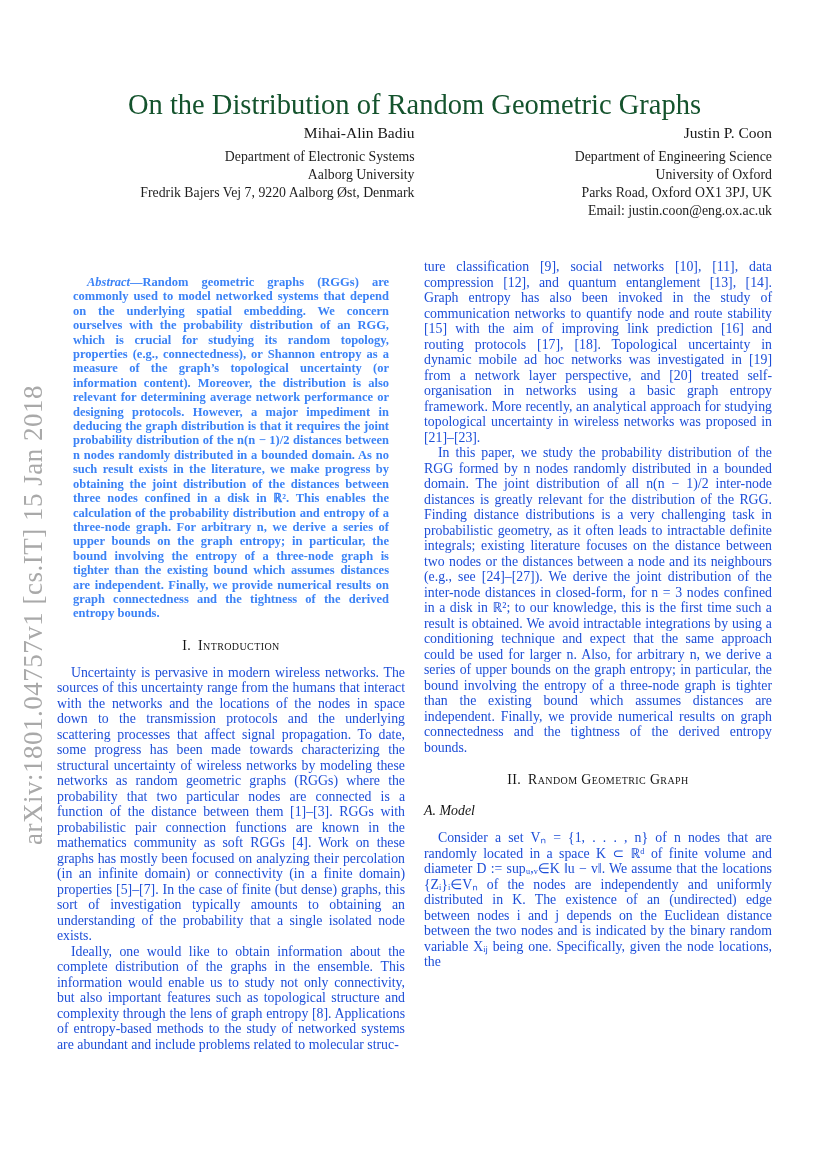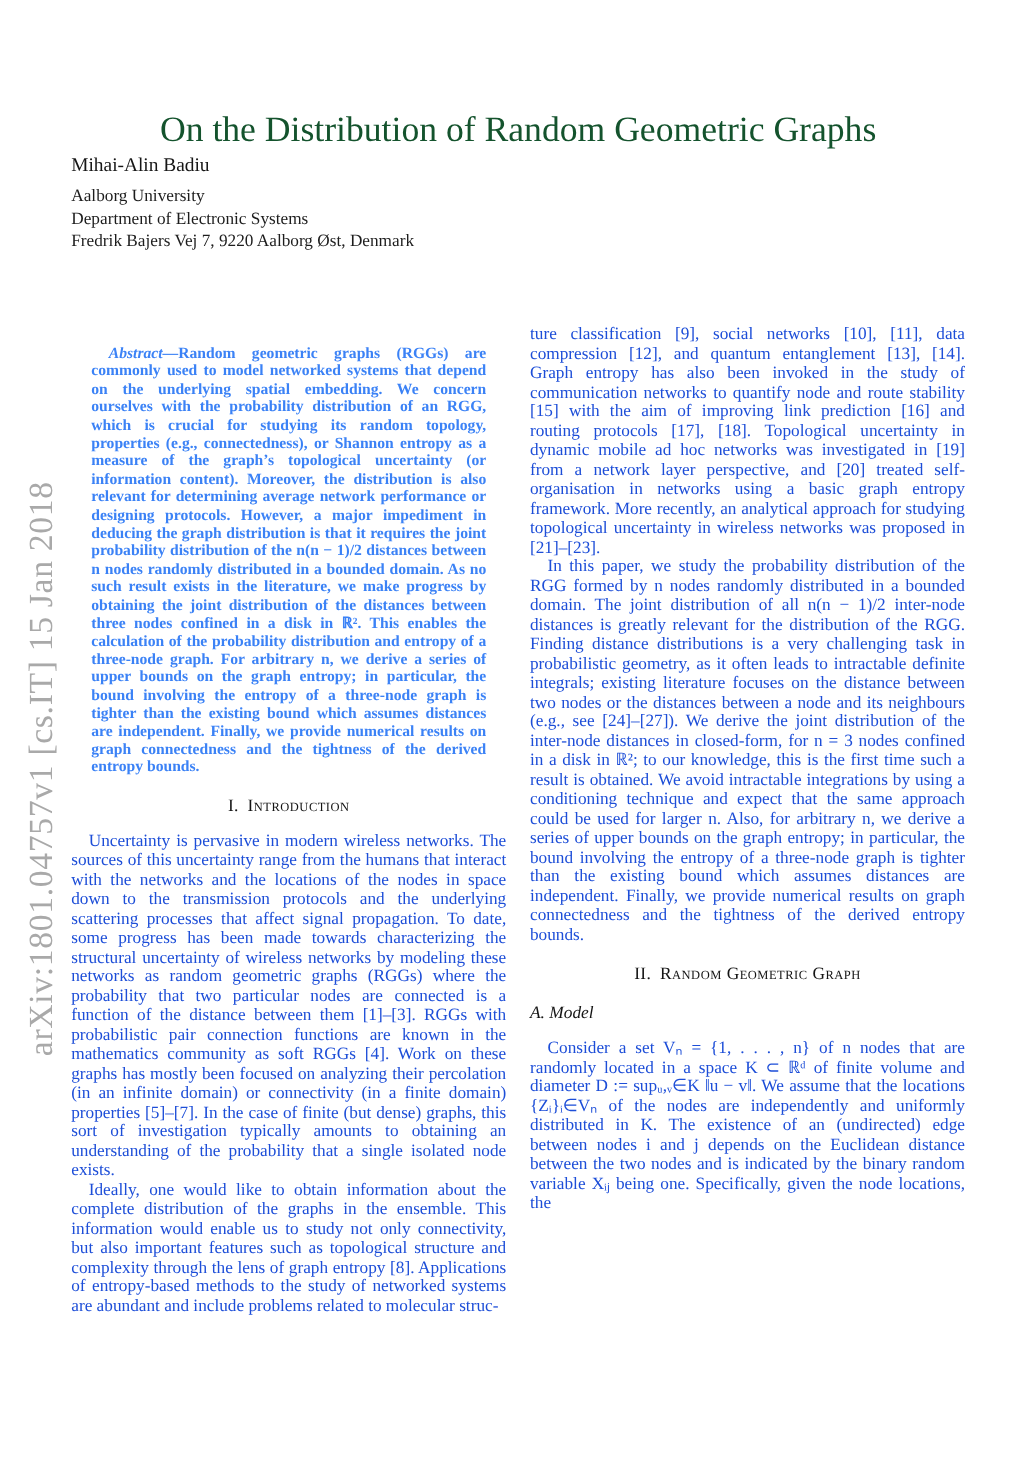--- a/index.html
+++ b/index.html
@@ -11,21 +11,21 @@
     position:absolute; top:615px; left:33px;
     transform:translate(-50%,-50%) rotate(-90deg);
     white-space:nowrap; font-size:27px; letter-spacing:0.5px;
     color:#a9a9a9; font-family:"Liberation Serif", serif;
   }
   .paper-title {
     position:absolute; top:70px; left:57px; width:715px;
     text-align:center; font-size:28.5px; font-weight:normal; color:#14532d;
   }
   .authors { position:absolute; top:124px; left:57px; width:715px; display:flex; }
-  .author { flex:1; text-align:left; }
+  .author { flex:1; text-align:right; }
   .author-name { font-size:15.5px; margin-bottom:6px; color:#161616; }
   .author-line { font-size:13.8px; line-height:18px; color:#1d1d1d; }
   .columns {
     position:absolute; top:259px; left:57px; width:715px;
     display:flex; gap:19px;
   }
   .col { width:348px; }
   .abstract {
     font-weight:bold; font-size:12.5px; line-height:14.4px;
     text-align:justify; text-indent:14px; margin:16px; color:#3b82f6;
@@ -52,23 +52,30 @@
 
 <div class="page">
 
   <div class="arxiv-sidebar">arXiv:1801.04757v1 [cs.IT] 15 Jan 2018</div>
 
   <h1 class="paper-title">On the Distribution of Random Geometric Graphs</h1>
 
   <div class="authors">
     <div class="author">
       <div class="author-name">Mihai-Alin Badiu</div>
+      <div class="author-line">Department of Electronic Systems</div>
       <div class="author-line">Aalborg University</div>
-      <div class="author-line">Department of Electronic Systems</div>
       <div class="author-line">Fredrik Bajers Vej 7, 9220 Aalborg Øst, Denmark</div>
+    </div>
+    <div class="author">
+      <div class="author-name">Justin P. Coon</div>
+      <div class="author-line">Department of Engineering Science</div>
+      <div class="author-line">University of Oxford</div>
+      <div class="author-line">Parks Road, Oxford OX1 3PJ, UK</div>
+      <div class="author-line">Email: justin.coon@eng.ox.ac.uk</div>
     </div>
   </div>
 
   <div class="columns">
 
     <div class="col">
       <p class="abstract"><span class="abstract-label">Abstract</span><span>—Random geometric graphs (RGGs) are commonly used to model networked systems that depend on the underlying spatial embedding. We concern ourselves with the probability distribution of an RGG, which is crucial for studying its random topology, properties (e.g., connectedness), or Shannon entropy as a measure of the graph’s topological uncertainty (or information content). Moreover, the distribution is also relevant for determining average network performance or designing protocols. However, a major impediment in deducing the graph distribution is that it requires the joint probability distribution of the n(n − 1)/2 distances between n nodes randomly distributed in a bounded domain. As no such result exists in the literature, we make progress by obtaining the joint distribution of the distances between three nodes confined in a disk in ℝ². This enables the calculation of the probability distribution and entropy of a three-node graph. For arbitrary n, we derive a series of upper bounds on the graph entropy; in particular, the bound involving the entropy of a three-node graph is tighter than the existing bound which assumes distances are independent. Finally, we provide numerical results on graph connectedness and the tightness of the derived entropy bounds.</span></p>
 
       <h2 class="sec-heading"><span class="sec-num">I.</span><span class="sec-title">Introduction</span></h2>
 

